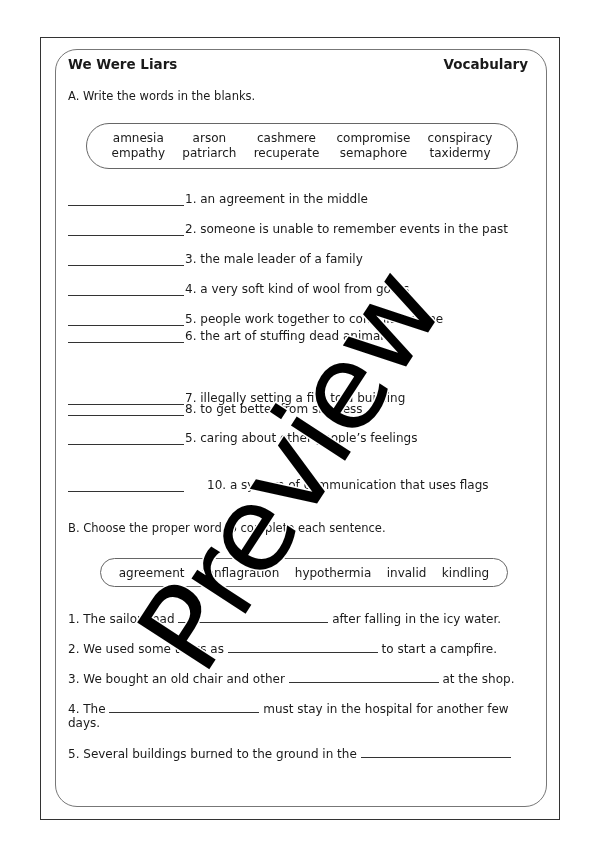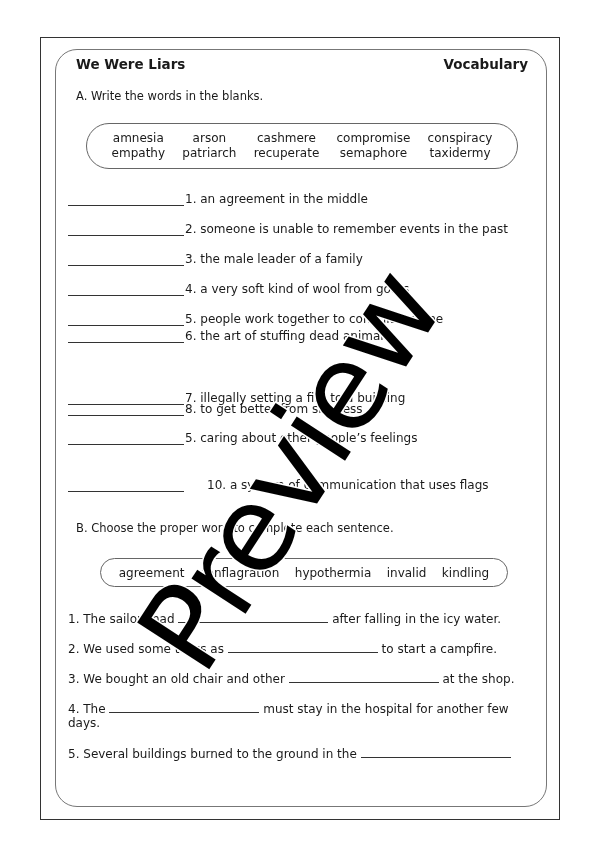--- a/index.html
+++ b/index.html
@@ -8,21 +8,21 @@
       font-family: "DejaVu Sans", sans-serif; color: #1a1a1a;
     }
     .outer {
       position: absolute; left: 40px; top: 37px; width: 520px; height: 783px;
       border: 1.5px solid #333; box-sizing: border-box;
     }
     .inner {
       position: absolute; left: 55px; top: 49px; width: 492px; height: 758px;
       border: 1.5px solid #777; border-radius: 22px; box-sizing: border-box;
     }
-    .abs { position: absolute; white-space: nowrap; margin-left: 8px; }
+    .abs { position: absolute; white-space: nowrap; }
     .title { font-weight: bold; font-size: 13.5px; top: 56px; }
     .title-left { left: 68px; }
     .title-right { right: 72px; }
     .instr { font-size: 11.5px; left: 68px; }
     .wordbox {
       position: absolute; border: 1.3px solid #666; box-sizing: border-box;
       display: flex; align-items: center; justify-content: space-around;
     }
     .wordbox-a { left: 86px; top: 123px; width: 432px; height: 46px; border-radius: 23px; padding: 0 16px; }
     .wordbox-b { left: 100px; top: 558px; width: 408px; height: 29px; border-radius: 15px; padding: 0 10px; }

